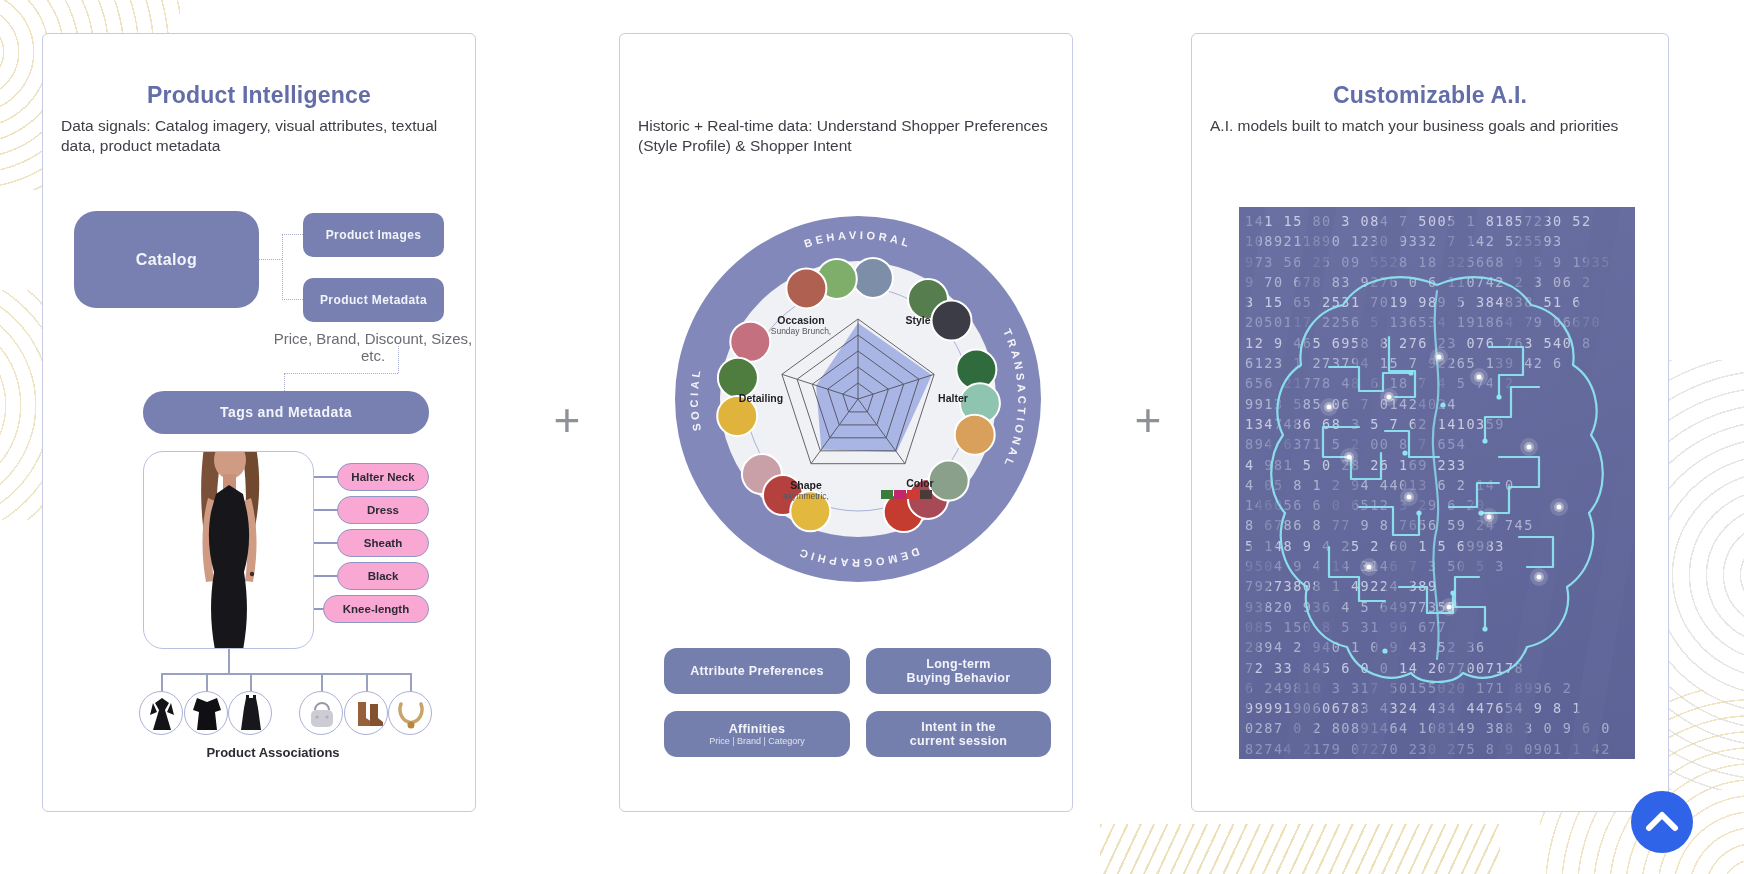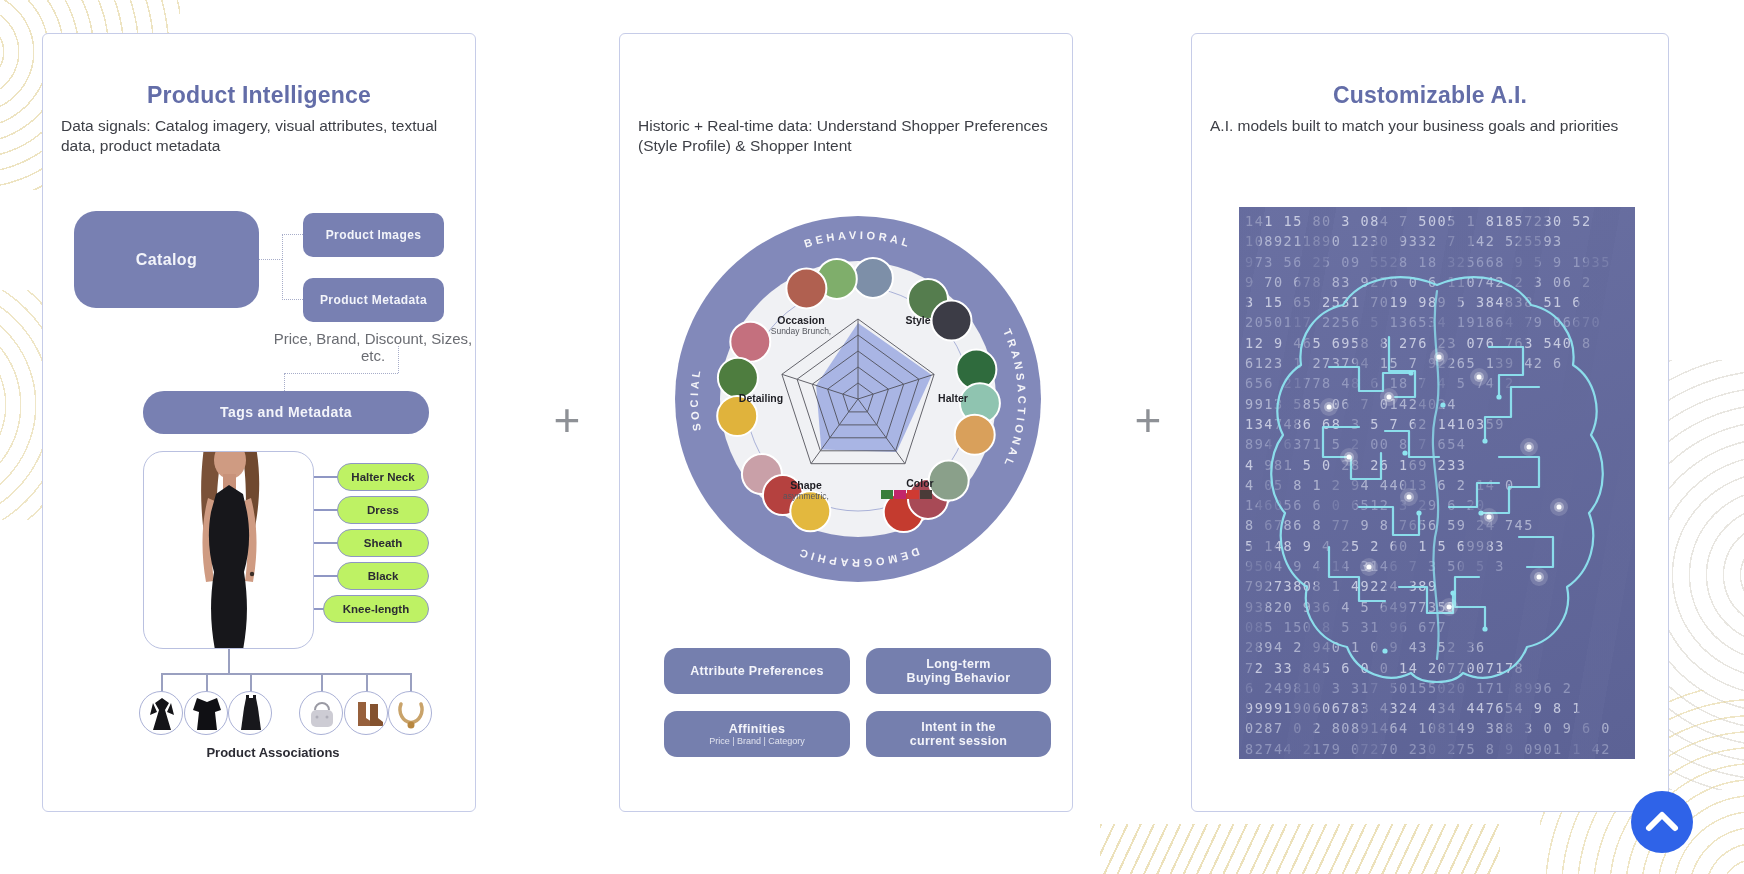--- a/index.html
+++ b/index.html
@@ -47,21 +47,21 @@
     font-size:12px; line-height:44px; }
   .line { position:absolute; background:#9aa0c0; }
   .dotline-h { position:absolute; border-top:1.5px dotted #a7adc9; }
   .dotline-v { position:absolute; border-left:1.5px dotted #a7adc9; }
   #meta-note { position:absolute; left:230px; top:296px; width:200px; text-align:center;
     font-size:15px; color:#6a6c72; }
   #tags-bar { left:100px; top:357px; width:286px; height:43px; border-radius:21px;
     font-size:14px; line-height:43px; }
   #dress-box { position:absolute; left:100px; top:417px; width:171px; height:198px;
     background:#fff; border:1.5px solid #b9c0e0; border-radius:20px; overflow:hidden; }
-  .chip { position:absolute; height:28px; background:#bef264; border:1.5px solid #8f97c4;
+  .chip { position:absolute; height:28px; background:#f9a8d4; border:1.5px solid #8f97c4;
     border-radius:14px; text-align:center; font-size:11.5px; font-weight:600;
     color:#2b2b33; line-height:26px; }
   .chip-line { position:absolute; height:1.5px; background:#8f97c4; width:24px; left:271px; }
   .assoc-circle { position:absolute; width:44px; height:44px; border-radius:50%;
     background:#fff; border:1.5px solid #aab1d6; overflow:hidden; }
   #assoc-label { position:absolute; left:130px; top:711px; width:200px; text-align:center;
     font-size:13px; font-weight:700; color:#2b2b33; }
 
   
   .radar-label { position:absolute; width:100px; text-align:center;

